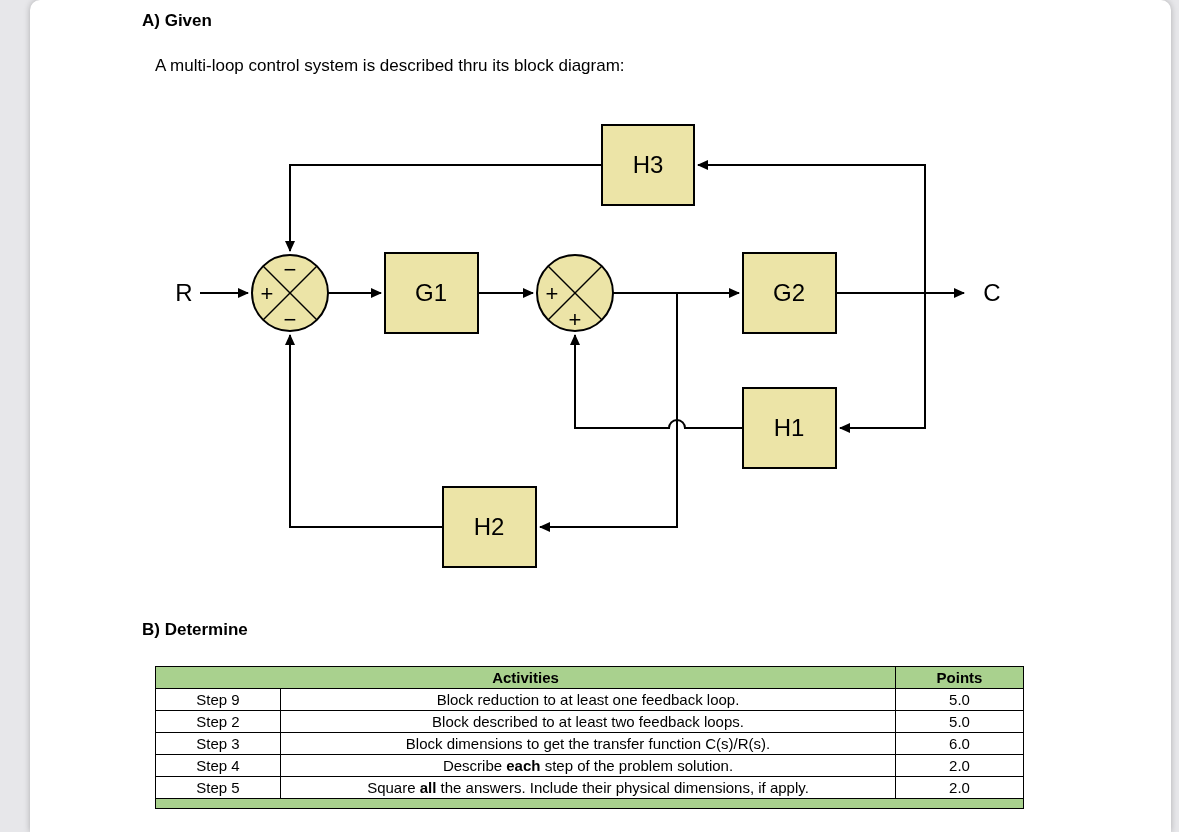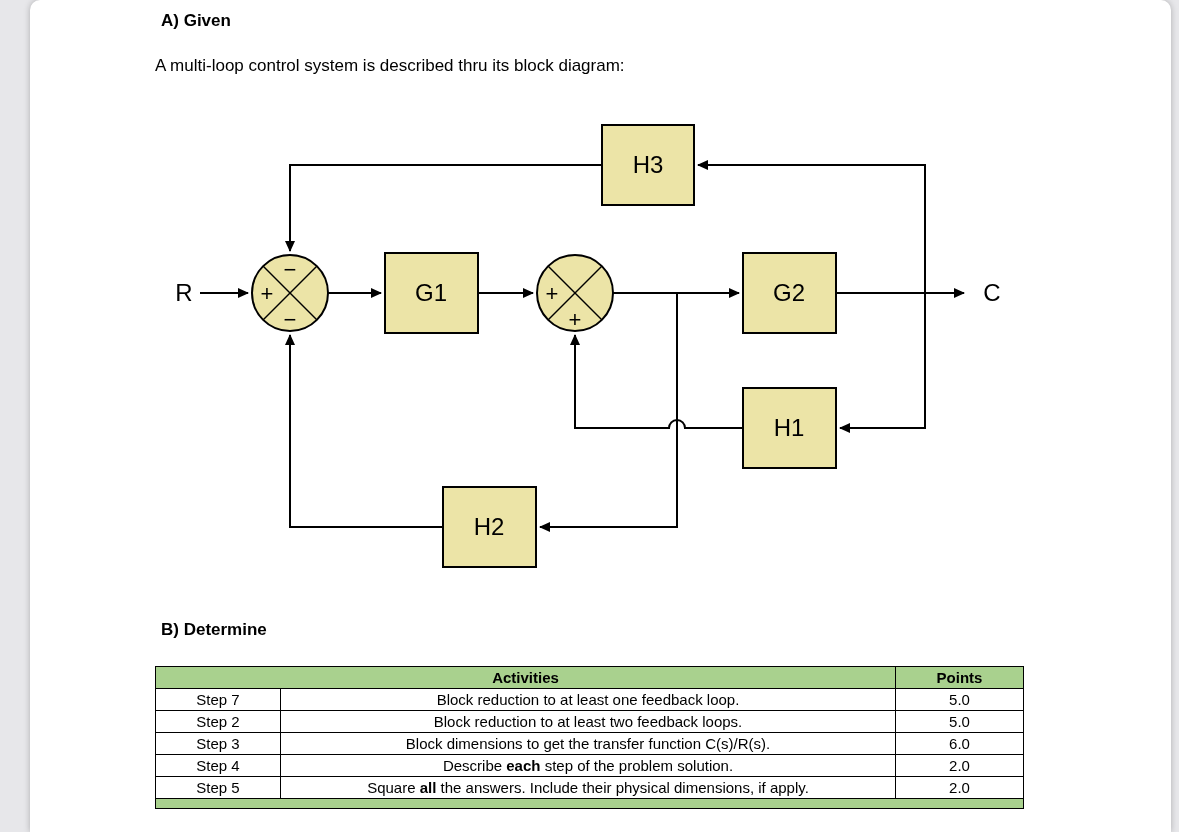--- a/index.html
+++ b/index.html
@@ -10,21 +10,21 @@
     color:#000;
   }
   .page {
     position:absolute; left:30px; top:0;
     width:1141px; height:832px;
     background: var(--page-bg, #FFFFFF);
     border-radius:10px 10px 0 0;
     box-shadow: 0 0 6px rgba(0,0,0,.25);
   }
   .sec-title {
-    position:absolute; left:131px;
+    position:absolute; left:112px;
     font-size:17px; font-weight:bold;
   }
   #titleA { top:11px; }
   #titleB { top:620px; }
   .intro {
     position:absolute; left:125px; top:56px;
     font-size:17px;
   }
   .diagram {
     position:absolute; left:100px; top:105px;
@@ -141,27 +141,27 @@
       <col style="width:128px">
     </colgroup>
     <thead>
       <tr>
         <th colspan="2">Activities</th>
         <th>Points</th>
       </tr>
     </thead>
     <tbody>
       <tr>
-        <td>Step 7</td>
+        <td>Step 9</td>
         <td><span>Block reduction to at least one feedback loop.</span><b></b><span></span></td>
         <td>5.0</td>
       </tr>
       <tr>
         <td>Step 2</td>
-        <td><span>Block reduction to at least two feedback loops.</span><b></b><span></span></td>
+        <td><span>Block described to at least two feedback loops.</span><b></b><span></span></td>
         <td>5.0</td>
       </tr>
       <tr>
         <td>Step 3</td>
         <td><span>Block dimensions to get the transfer function C(s)/R(s).</span><b></b><span></span></td>
         <td>6.0</td>
       </tr>
       <tr>
         <td>Step 4</td>
         <td><span>Describe </span><b>each</b><span> step of the problem solution.</span></td>

